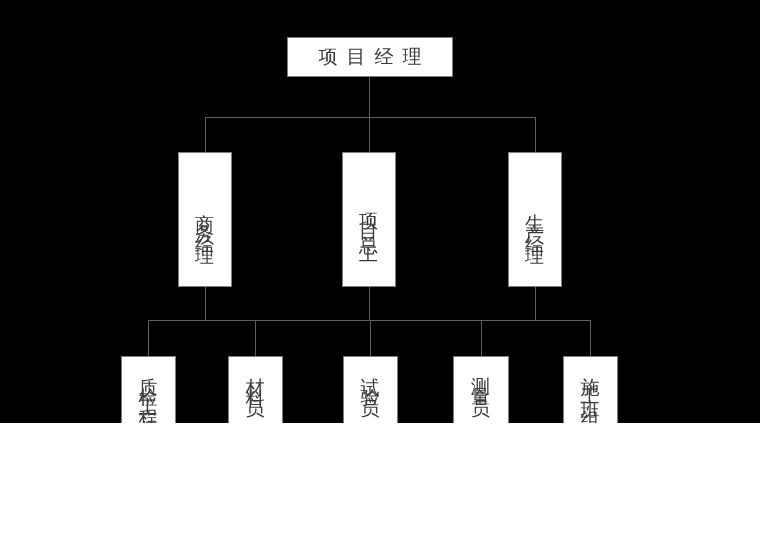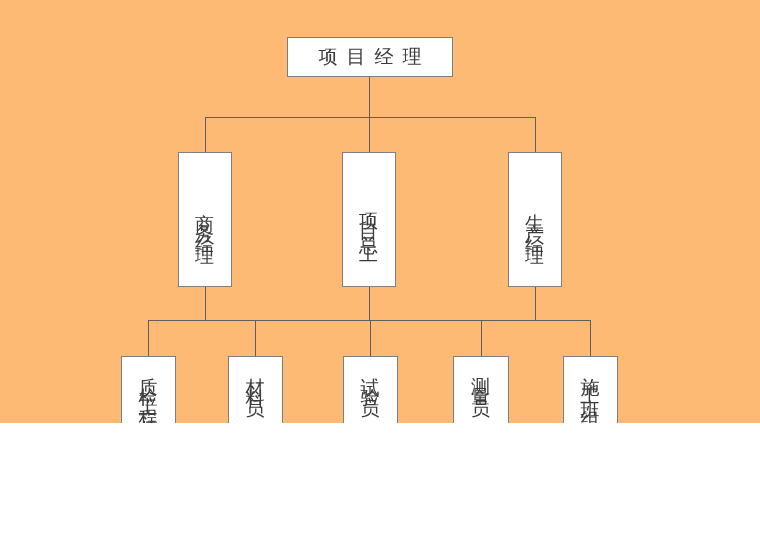--- a/index.html
+++ b/index.html
@@ -4,21 +4,21 @@
 <style>
   html, body {
     margin: 0;
     padding: 0;
     background: #ffffff;
   }
   .canvas {
     position: relative;
     width: 760px;
     height: 423px;
-    background: #fdba74;
+    background: #000000;
     overflow: hidden;
     font-family: Liberation Serif, serif;
     color: #3a3a3a;
   }
   .box {
     position: absolute;
     box-sizing: border-box;
     border: 1px solid #7e7e7e;
     background: #ffffff;
   }

